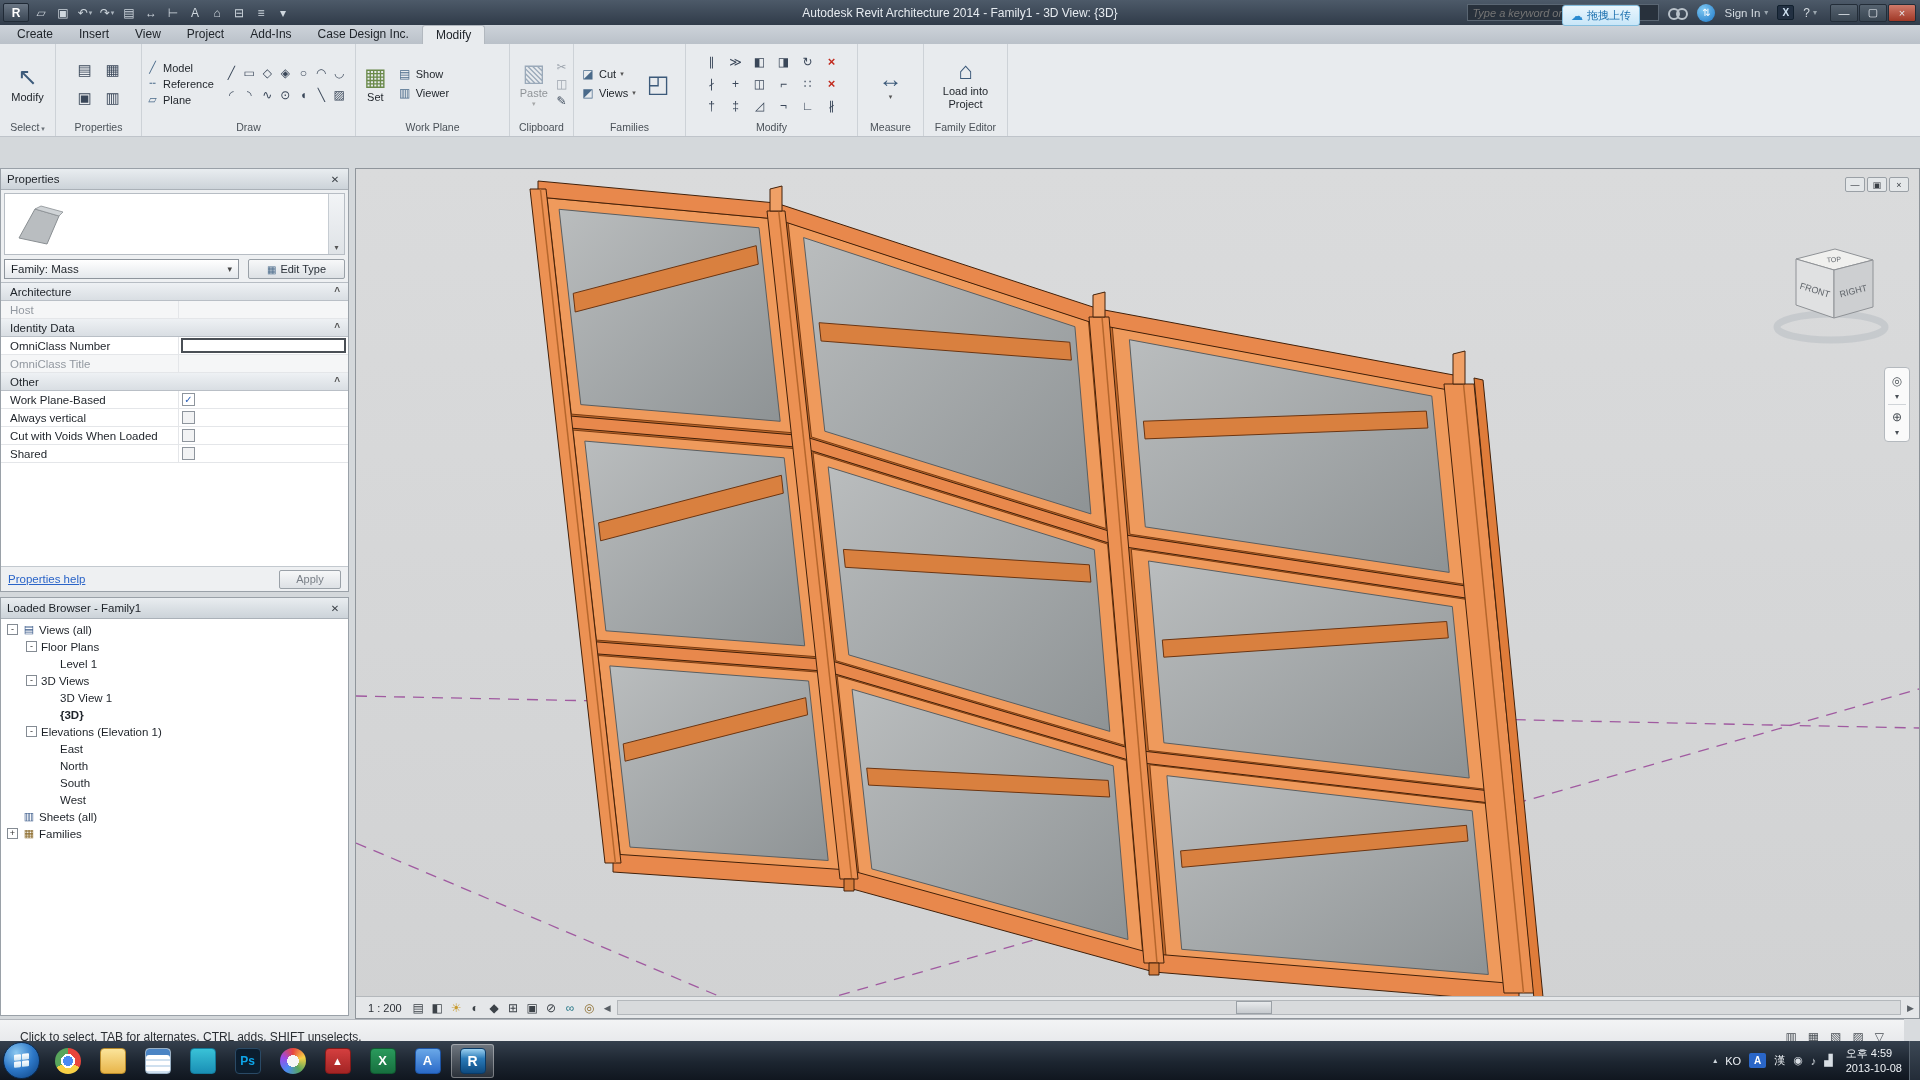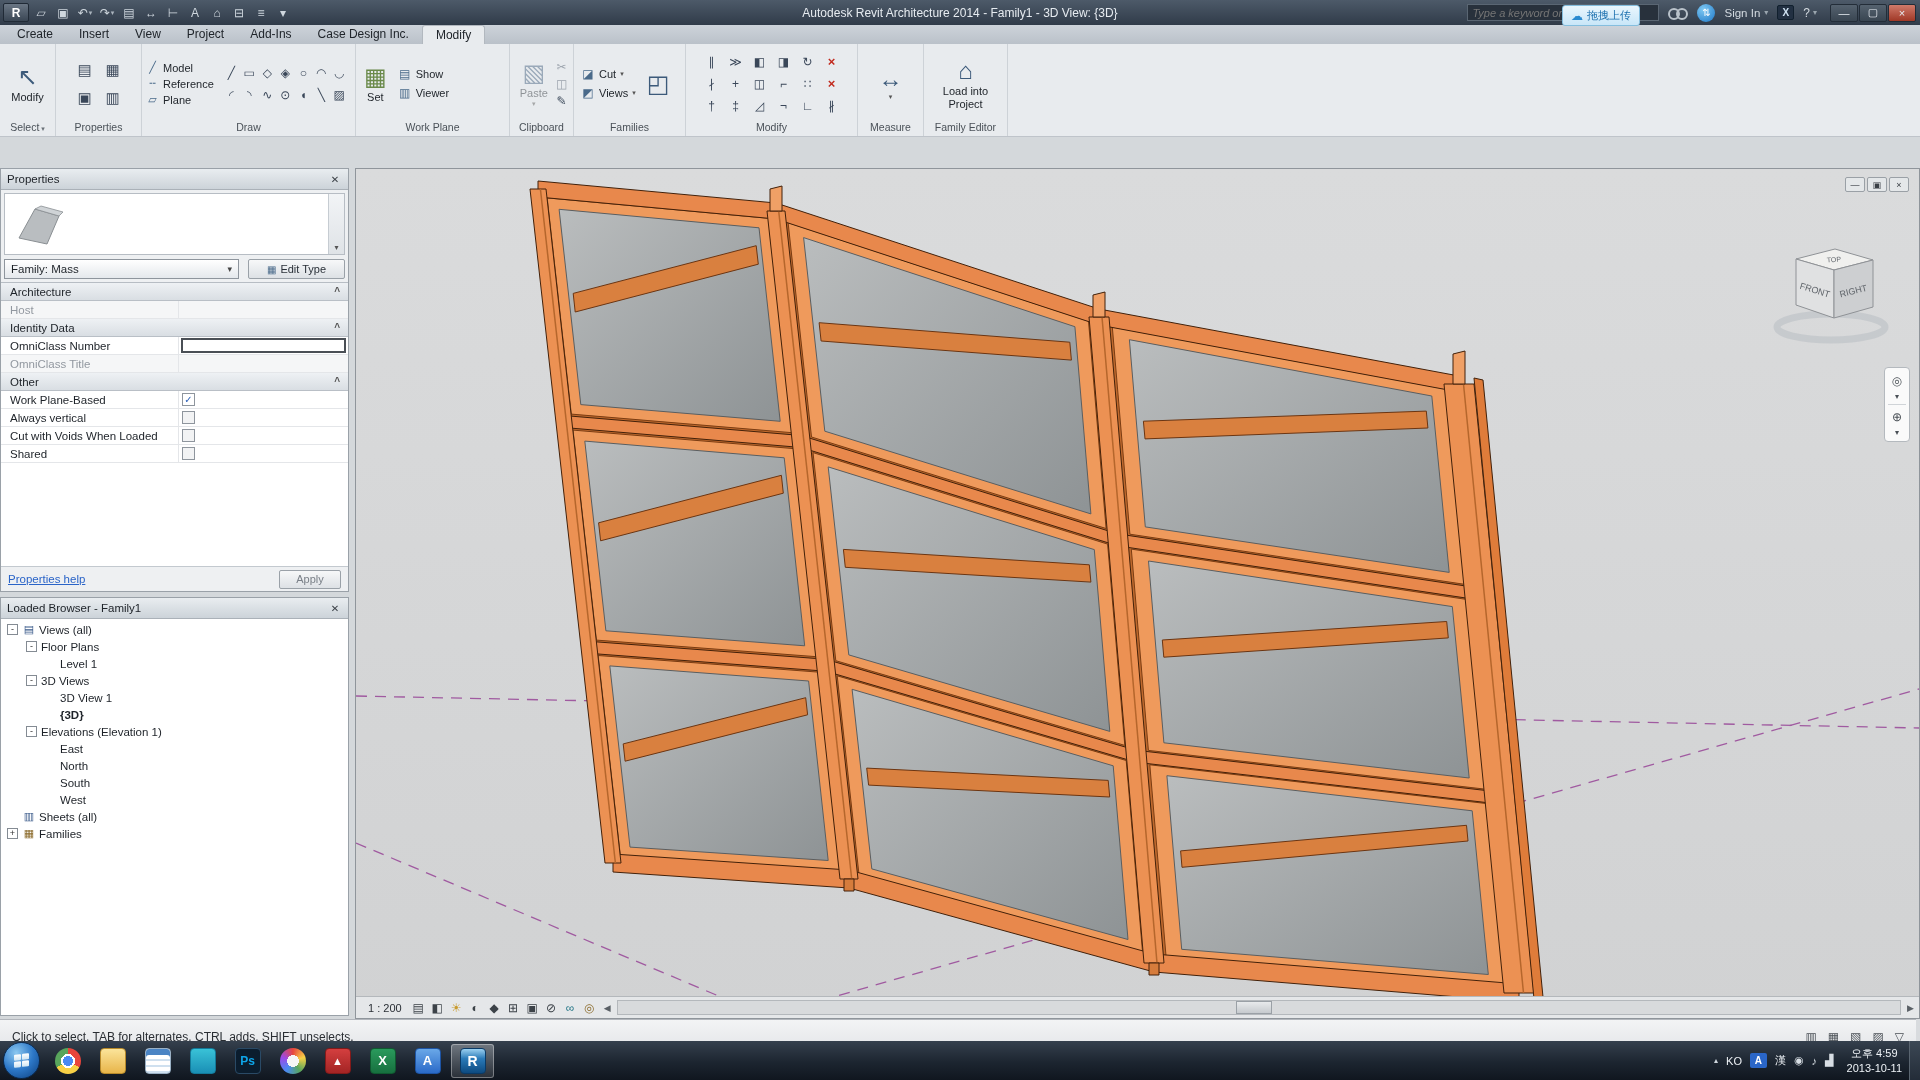--- a/index.html
+++ b/index.html
@@ -114,21 +114,21 @@
   .vcb-scale{padding:0 7px;height:16px;line-height:16px;white-space:nowrap}
   .vcb-ic{width:19px;text-align:center;font-size:12px;color:#3c4248;flex:none}
   .vcb-ic.sun{color:#c99b2e}
   .vcb-ic.hide{color:#2a7a8a}
   .vcb-ic.reveal{color:#8a6a2a}
   .harrow{width:17px;height:17px;display:flex;align-items:center;justify-content:center;color:#5a6066;font-size:9px;flex:none}
   .htrack{flex:1;height:15px;margin:0 1px;background:#d8dadc;border:1px solid #b4b8bc;position:relative}
   .hthumb{position:absolute;left:618px;top:0;width:36px;height:13px;background:linear-gradient(#e8eaec,#c6cace);border:1px solid #9aa0a6}
 
   
-  .statusbar{position:absolute;left:0;top:1019px;right:4px;height:34px;background:linear-gradient(#f3f4f5,#e2e4e7);border-top:1px solid #b2b6bc;display:flex;align-items:center;padding:0 12px;font-size:12px;color:#2a2e33;z-index:25}
+  .statusbar{position:absolute;left:0;top:1019px;right:16px;height:34px;background:linear-gradient(#f3f4f5,#e2e4e7);border-top:1px solid #b2b6bc;display:flex;align-items:center;padding:0 20px;font-size:12px;color:#2a2e33;z-index:25}
   .sb-right{margin-left:auto;display:flex;gap:11px;align-items:center}
   .sb-ic{font-size:12px;color:#4a5056}
 
   
   .taskbar{position:absolute;left:0;top:1041px;right:0;height:39px;background:linear-gradient(#35404d,#1c2530 55%,#10161f);display:flex;align-items:center;z-index:30}
   .start{width:37px;height:37px;margin:0 5px 0 3px;border-radius:50%;background:radial-gradient(circle at 35% 28%,#8cc8f0,#2d78c8 50%,#0c3f7e);display:flex;align-items:center;justify-content:center;border:1px solid #0a2a50;flex:none}
   .flag{width:15px;height:13px;display:grid;grid-template-columns:1fr 1fr;gap:1px;transform:skewY(-6deg)}
   .flag span{background:linear-gradient(#fff,#cfe4f2);border-radius:1px}
   .tb-item{width:43px;height:34px;display:flex;align-items:center;justify-content:center;border-radius:3px;margin:0 1px;flex:none}
   .tb-item.active{background:linear-gradient(rgba(255,255,255,.30),rgba(255,255,255,.10));box-shadow:inset 0 0 0 1px rgba(255,255,255,.35)}
@@ -140,21 +140,21 @@
   .ic-photoshop{background:#0b1d2e;border:1px solid #2a4a66;color:#0ea5e9;font-size:12px}
   .ic-paint{border-radius:50%;background:radial-gradient(circle,#f5f5f5 0 6px,transparent 6px),conic-gradient(#e8453c,#f7d046,#58a55c,#4a8af4,#9a4ae8,#e8453c)}
   .ic-acrobat{background:linear-gradient(#d43f3f,#a32424);border:1px solid #821a1a;font-size:11px}
   .ic-excel{background:linear-gradient(#2a9a5c,#17703f);border:1px solid #0f5a30}
   .ic-alzip{background:linear-gradient(#6aa8e8,#2a6ac8);border:1px solid #1d54a4}
   .ic-revit{background:linear-gradient(#9ad0f0,#2a7ab8 40%,#0d4a80);border:1px solid #0a3a66;font-size:14px}
   .tray{margin-left:auto;display:flex;align-items:center;gap:8px;color:#eef2f6;font-size:11px;padding-right:2px}
   .tray .chev{font-size:8px;color:#cfd6dd}
   .ime-a{width:17px;height:15px;background:#2a66c8;border-radius:2px;color:#fff;display:flex;align-items:center;justify-content:center;font-size:10px;font-weight:bold}
   .tray-ic{font-size:11px;color:#d8dee4}
-  .clock{text-align:center;line-height:1.3;font-size:11px;padding:0 5px;white-space:nowrap}
+  .clock{text-align:left;line-height:1.3;font-size:11px;padding:0 5px;white-space:nowrap}
   .showdesk{width:11px;height:39px;border-left:1px solid #5a6570;background:linear-gradient(#3c4855,#232c38)}
 </style>
 </head>
 <body>
 
 <div id="app">
 
   <header class="titlebar">
     <div class="qat" id="qat">
         <div class="qat-btn revit-logo">R</div>
@@ -685,19 +685,19 @@
     <div class="tray" id="tray">
         <span class="chev">▴</span>
         <span>KO</span>
         <span class="ime-a">A</span>
         <span>漢</span>
         <span class="tray-ic">◉</span>
         <span class="tray-ic">♪</span>
         <span class="tray-ic">▟</span>
         <div class="clock">
           <div>오후 4:59</div>
-          <div>2013-10-11</div>
+          <div>2013-10-08</div>
         </div>
       </div>
     <div class="showdesk"></div>
   </div>
 
 </div>
 
 </body></html>

